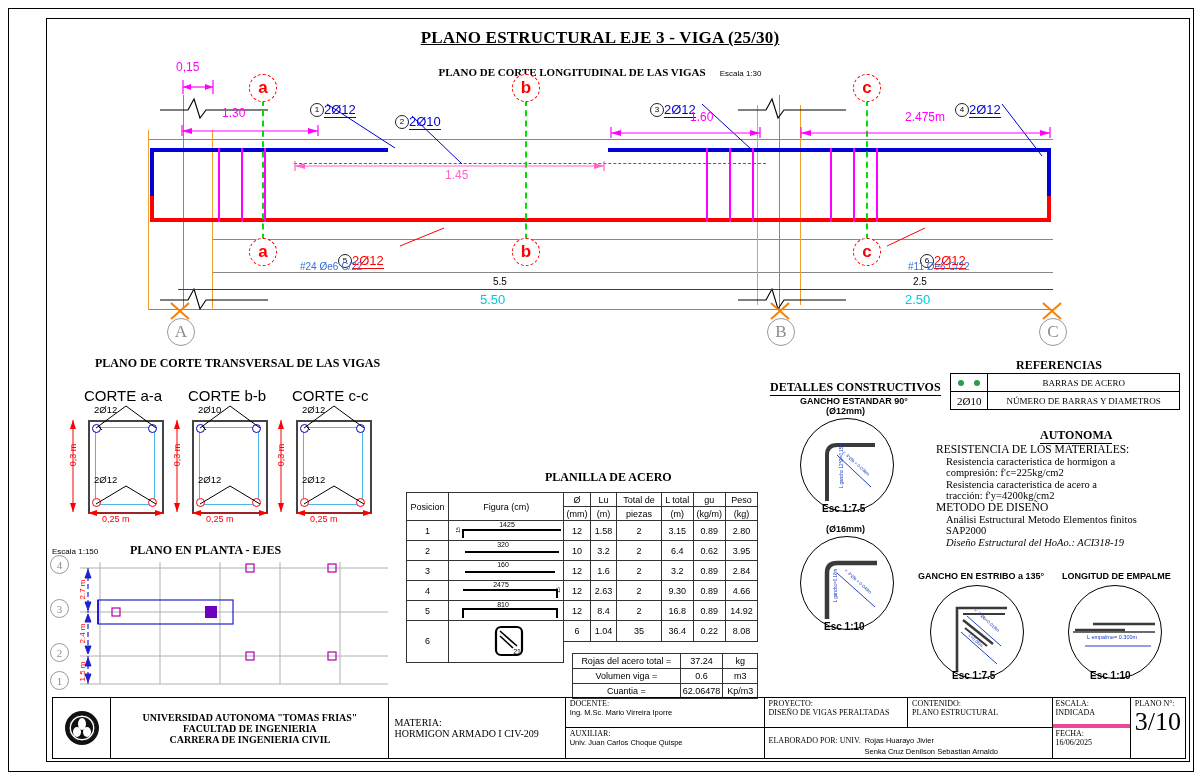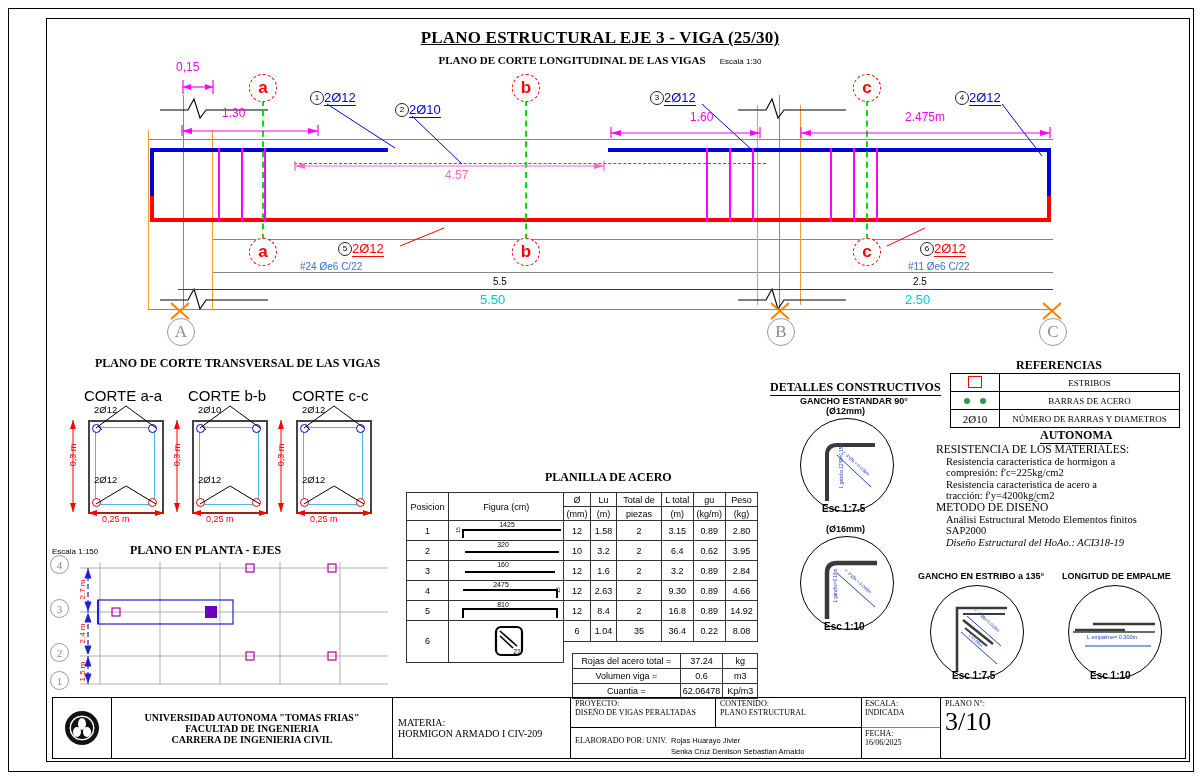--- a/index.html
+++ b/index.html
@@ -2,21 +2,21 @@
 <html><head>
 <meta charset="utf-8">
 <style>
   html,body{margin:0;padding:0;background:#fff;}
   body{width:1200px;height:778px;font-family:"Liberation Serif",serif;overflow:hidden;}
   #sheet{position:relative;width:1200px;height:778px;background:#ffffff;}
   .frame-outer{position:absolute;left:8px;top:8px;width:1184px;height:762px;border:1px solid #000;}
   .frame-inner{position:absolute;left:46px;top:18px;width:1142px;height:742px;border:1px solid #000;background:#fff;}
   .abs{position:absolute;}
   .ctr{text-align:center;}
-  .nw{white-space:nowrap;}
+  .nw{white-space:nowrap;margin-top:12px;}
 
   
   .t-main{font-family:"Liberation Serif",serif;font-weight:bold;font-size:17px;letter-spacing:.2px;}
   .t-sub{font-family:"Liberation Serif",serif;font-weight:bold;font-size:11px;}
   .t-esc{font-family:"Liberation Sans",sans-serif;font-size:8px;font-weight:normal;}
   .t-sect{font-family:"Liberation Serif",serif;font-weight:bold;font-size:12px;}
   .t-corte{font-family:"Liberation Sans",sans-serif;font-size:15px;}
 
   
   .topbar{background:#0000d8;}
@@ -179,21 +179,21 @@
 
   <div class="abs dim-m" style="left:222px;top:106px;">1.30</div>
   <svg class="abs" style="left:178px;top:124px;" width="150" height="14">
     <line x1="4" y1="1" x2="4" y2="12" stroke="#ff00ff" stroke-width="1.2"></line>
     <line x1="140" y1="1" x2="140" y2="12" stroke="#ff00ff" stroke-width="1.2"></line>
     <line x1="4" y1="7" x2="140" y2="7" stroke="#ff00ff" stroke-width="1.2"></line>
     <path d="M4,7 L14,4 L14,10 Z" fill="#ff00ff"></path>
       <path d="M140,7 L130,4 L130,10 Z" fill="#ff00ff"></path>
   </svg>
 
-  <div class="abs dim-pink" style="left:445px;top:168px;">4.57</div>
+  <div class="abs dim-pink" style="left:445px;top:168px;">1.45</div>
   <svg class="abs" style="left:292px;top:160px;" width="320" height="12">
     <line x1="3" y1="1" x2="3" y2="11" stroke="#ff66cc" stroke-width="1.2"></line>
     <line x1="312" y1="1" x2="312" y2="11" stroke="#ff66cc" stroke-width="1.2"></line>
     <line x1="3" y1="6" x2="312" y2="6" stroke="#ff66cc" stroke-width="1.2"></line>
     <path d="M3,6 L13,3 L13,9 Z" fill="#ff66cc"></path>
       <path d="M312,6 L302,3 L302,9 Z" fill="#ff66cc"></path>
   </svg>
 
   <div class="abs dim-m" style="left:690px;top:110px;">1.60</div>
   <svg class="abs" style="left:608px;top:126px;" width="160" height="14">
@@ -594,26 +594,20 @@
       <line x1="16" y1="60" x2="82" y2="60" stroke="#2040c0" stroke-width="1"></line>
     </svg>
     <div style="position:absolute;left:18px;top:48px;font-size:5.5px;color:#2040c0;font-family:'Liberation Sans',sans-serif;">L empalme= 0.300m</div>
   </div>
   <div class="abs esc-lbl" style="left:1090px;top:670px;">Esc 1:10</div>
 
   <div class="abs t-sect" style="left:1016px;top:358px;border-bottom:1px solid #000;">REFERENCIAS</div>
   <div class="abs" style="left:950px;top:373px;">
     <table class="refs" style="width:230px;">
       <tbody>
-          <tr>
-        <td style="width:42px;height:15px;">
-          <span style="display:inline-block;width:12px;height:10px;border:1.4px solid #ff0000;"></span>
-        </td>
-        <td>ESTRIBOS</td>
-      </tr>
       <tr>
         <td style="height:15px;">
           <span style="display:inline-block;width:6px;height:6px;border-radius:50%;background:#2d9a4e;margin-right:10px;"></span><span style="display:inline-block;width:6px;height:6px;border-radius:50%;background:#2d9a4e;"></span>
         </td>
         <td>BARRAS DE ACERO</td>
       </tr>
       <tr>
         <td style="height:15px;font-size:11px;font-family:'Liberation Serif',serif;">2Ø10</td>
         <td>NÚMERO DE BARRAS Y DIAMETROS</td>
       </tr>
@@ -652,40 +646,50 @@
         <div style="font-size:10px;font-weight:bold;font-family:'Liberation Serif',serif;">UNIVERSIDAD AUTONOMA "TOMAS FRIAS"</div>
         <div style="font-size:10px;font-weight:bold;font-family:'Liberation Serif',serif;">FACULTAD DE INGENIERIA</div>
         <div style="font-size:10px;font-weight:bold;font-family:'Liberation Serif',serif;">CARRERA DE INGENIERIA CIVIL</div>
       </div>
 
       <div style="width:172px;border-right:1px solid #000;display:flex;flex-direction:column;justify-content:center;padding-left:5px;">
         <div style="font-size:10px;font-family:'Liberation Serif',serif;">MATERIA:</div>
         <div style="font-size:10px;font-family:'Liberation Serif',serif;">HORMIGON ARMADO I CIV-209</div>
       </div>
 
+      <div style="width:200px;border-right:1px solid #000;display:flex;flex-direction:column;">
+        <div style="height:50%;border-bottom:1px solid #000;padding:1px 4px;box-sizing:border-box;">
+          <div class="lbl">DOCENTE:</div>
+          <div class="val-sans">Ing. M.Sc. Mario Virreira Iporre</div>
+        </div>
+        <div style="height:50%;padding:1px 4px;box-sizing:border-box;">
+          <div class="lbl">AUXILIAR:</div>
+          <div class="val-sans">Univ. Juan Carlos Choque Quispe</div>
+        </div>
+      </div>
 
       <div style="width:290px;border-right:1px solid #000;display:flex;flex-direction:column;">
         <div style="height:50%;border-bottom:1px solid #000;display:flex;">
           <div style="width:50%;border-right:1px solid #000;padding:1px 4px;box-sizing:border-box;">
             <div class="lbl">PROYECTO:</div>
             <div class="lbl">DISEÑO DE VIGAS PERALTADAS</div>
           </div>
           <div style="width:50%;padding:1px 4px;box-sizing:border-box;">
             <div class="lbl">CONTENIDO:</div>
             <div class="lbl">PLANO ESTRUCTURAL</div>
           </div>
         </div>
         <div style="height:50%;padding:1px 4px;box-sizing:border-box;">
           <div class="lbl" style="display:inline-block;">ELABORADO POR: UNIV.</div><span class="val-sans" style="margin-left:4px;">Rojas Huarayo Jivier</span>
           <div class="val-sans" style="padding-left:96px;">Senka Cruz Denilson Sebastian Arnaldo</div>
         </div>
       </div>
 
       <div style="width:78px;border-right:1px solid #000;display:flex;flex-direction:column;">
-        <div style="height:50%;border-bottom:1px solid #ec4899;padding:1px 3px;box-sizing:border-box;">
+        <div style="height:50%;border-bottom:4px solid #ec4899;padding:1px 3px;box-sizing:border-box;">
           <div class="lbl">ESCALA:</div>
           <div class="lbl">INDICADA</div>
         </div>
         <div style="height:50%;padding:1px 3px;box-sizing:border-box;">
           <div class="lbl">FECHA:</div>
           <div class="lbl">16/06/2025</div>
         </div>
       </div>
 
       <div style="flex:1;padding:1px 4px;box-sizing:border-box;">

